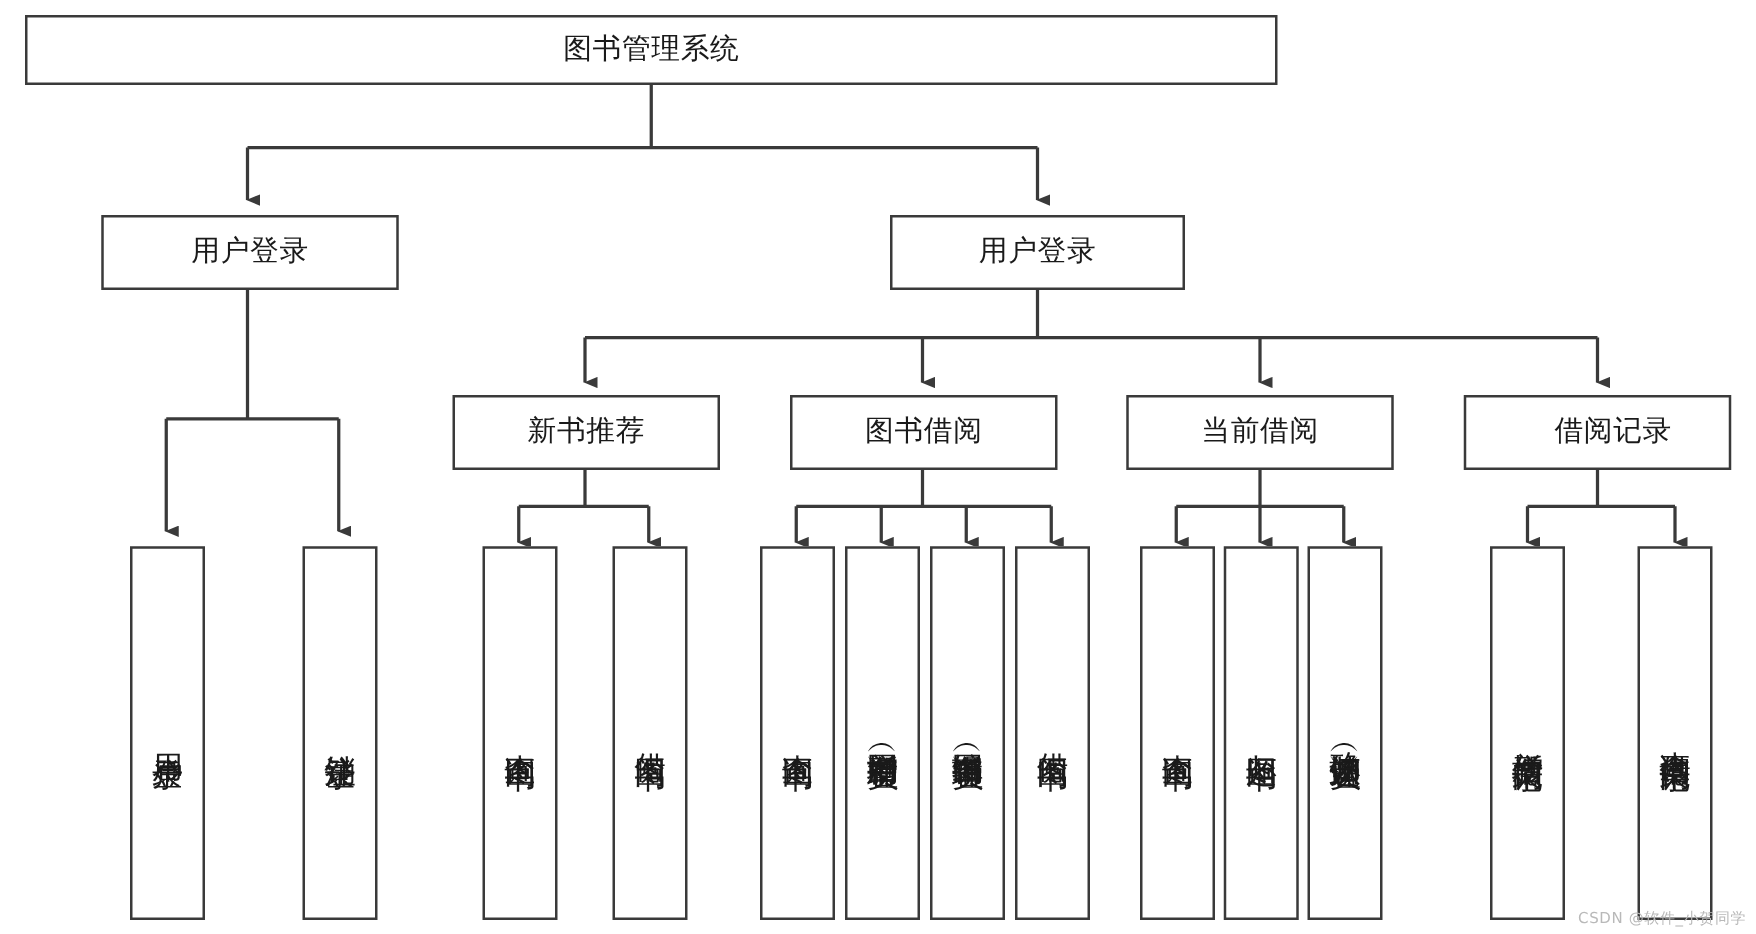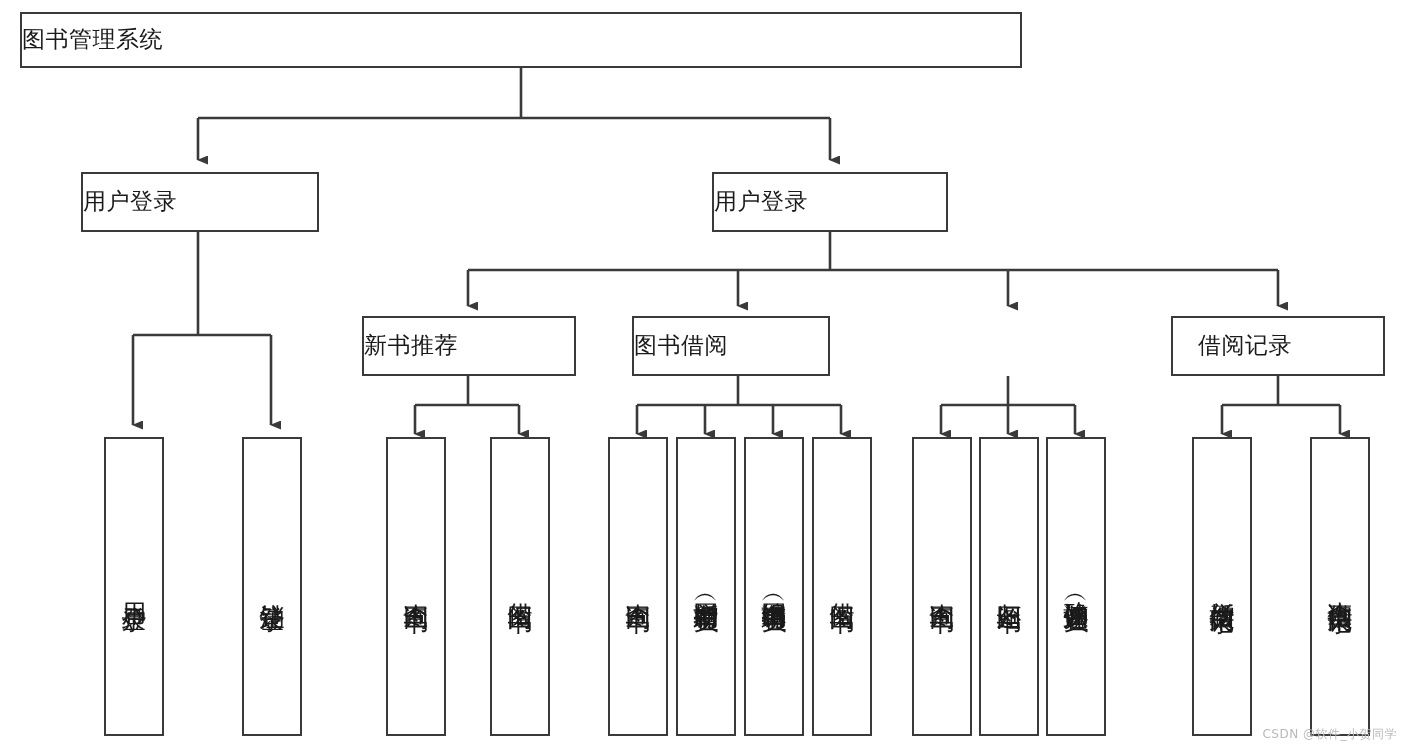--- a/index.html
+++ b/index.html
@@ -24,21 +24,21 @@
     width: 1405px;
     height: 747px;
   }
   .node {
     position: absolute;
     box-sizing: border-box;
     border: 2.5px solid #3a3a3a;
     background: #ffffff;
     display: flex;
     align-items: center;
-    justify-content: flex-start;
+    justify-content: center;
     color: #1a1a1a;
     z-index: 2;
   }
   .node-label {
     display: block;
     text-align: center;
     line-height: 1.18;
     white-space: nowrap;
   }
   .node.horiz .node-label {
@@ -140,24 +140,27 @@
   </div>
 
   <div class="node horiz" style="left:712px; top:172px; width:236px; height:60px;">
     <span class="node-label">用户登录</span>
   </div>
 
   <div class="node horiz" style="left:362px; top:316px; width:214px; height:60px;">
     <span class="node-label">新书推荐</span>
   </div>
 
-  <div class="node horiz" style="left:632px; top:316px; width:198px; height:60px;">
+  <div class="node horiz" style="left:632px; top:316px; width:214px; height:60px;">
     <span class="node-label">图书借阅</span>
   </div>
 
+  <div class="node horiz" style="left:901px; top:316px; width:214px; height:60px;">
+    <span class="node-label">当前借阅</span>
+  </div>
 
   <div class="node horiz" style="left:1171px; top:316px; width:214px; height:60px;padding-left:25px;">
     <span class="node-label">借阅记录</span>
   </div>
 
   <div class="node vert" style="left:104px; top:437px; width:60px; height:299px;">
     <span class="node-label">用户登录</span>
   </div>
 
   <div class="node vert" style="left:242px; top:437px; width:60px; height:299px;">

